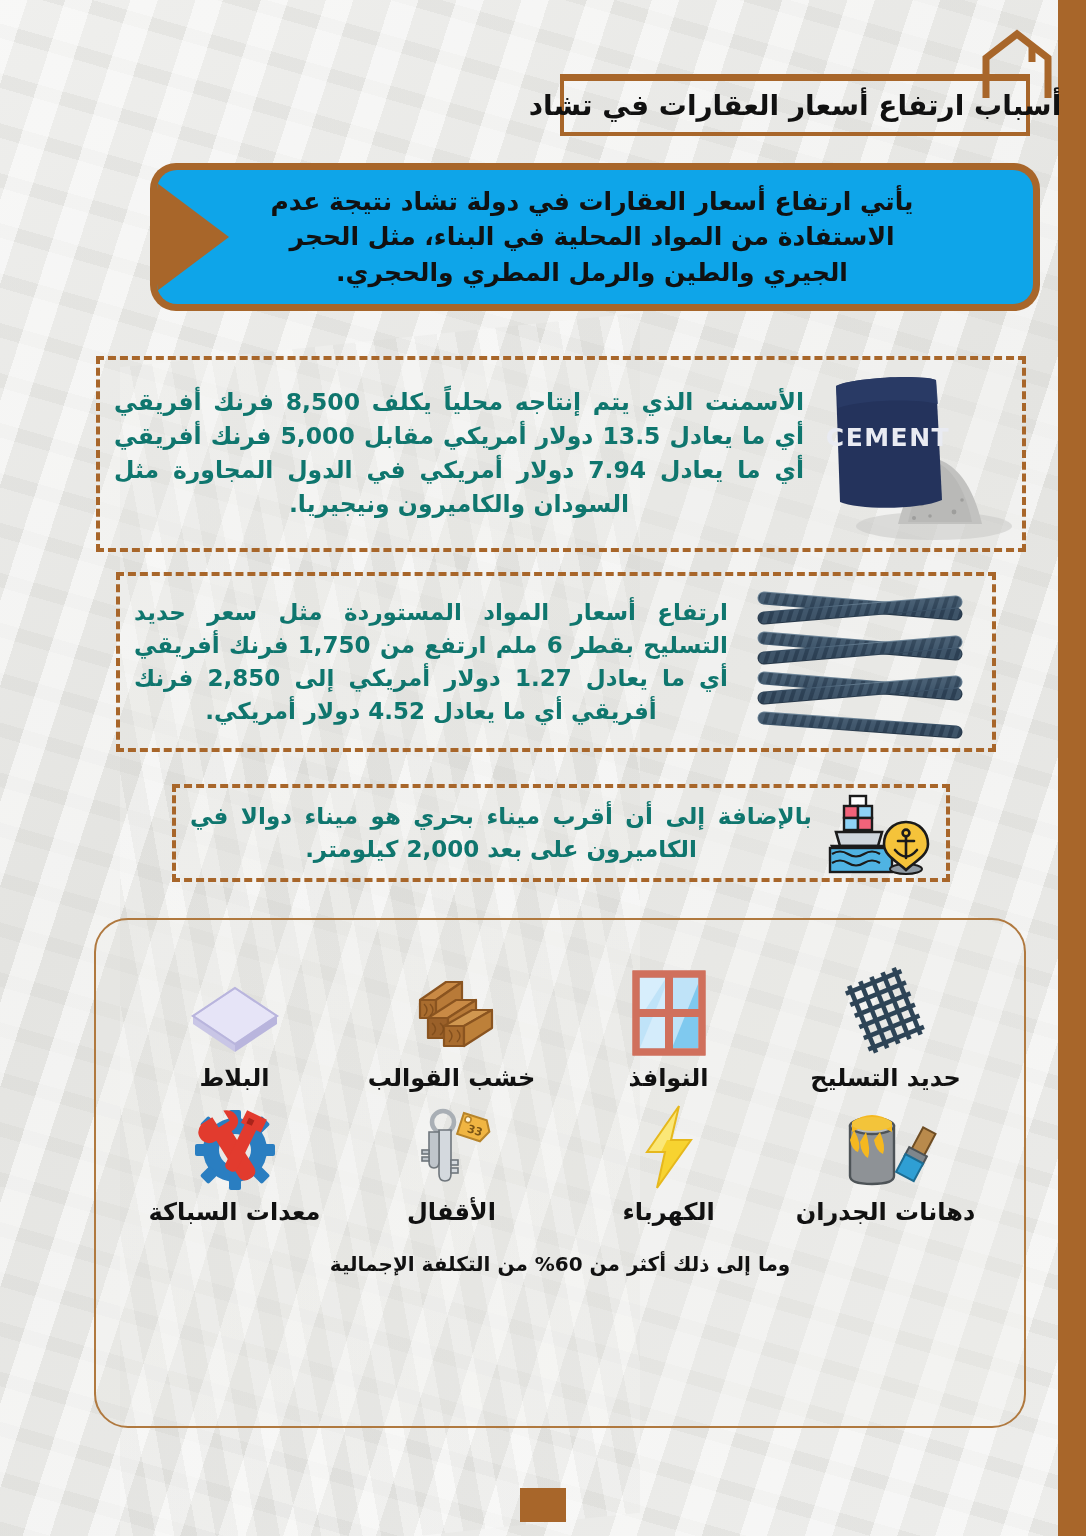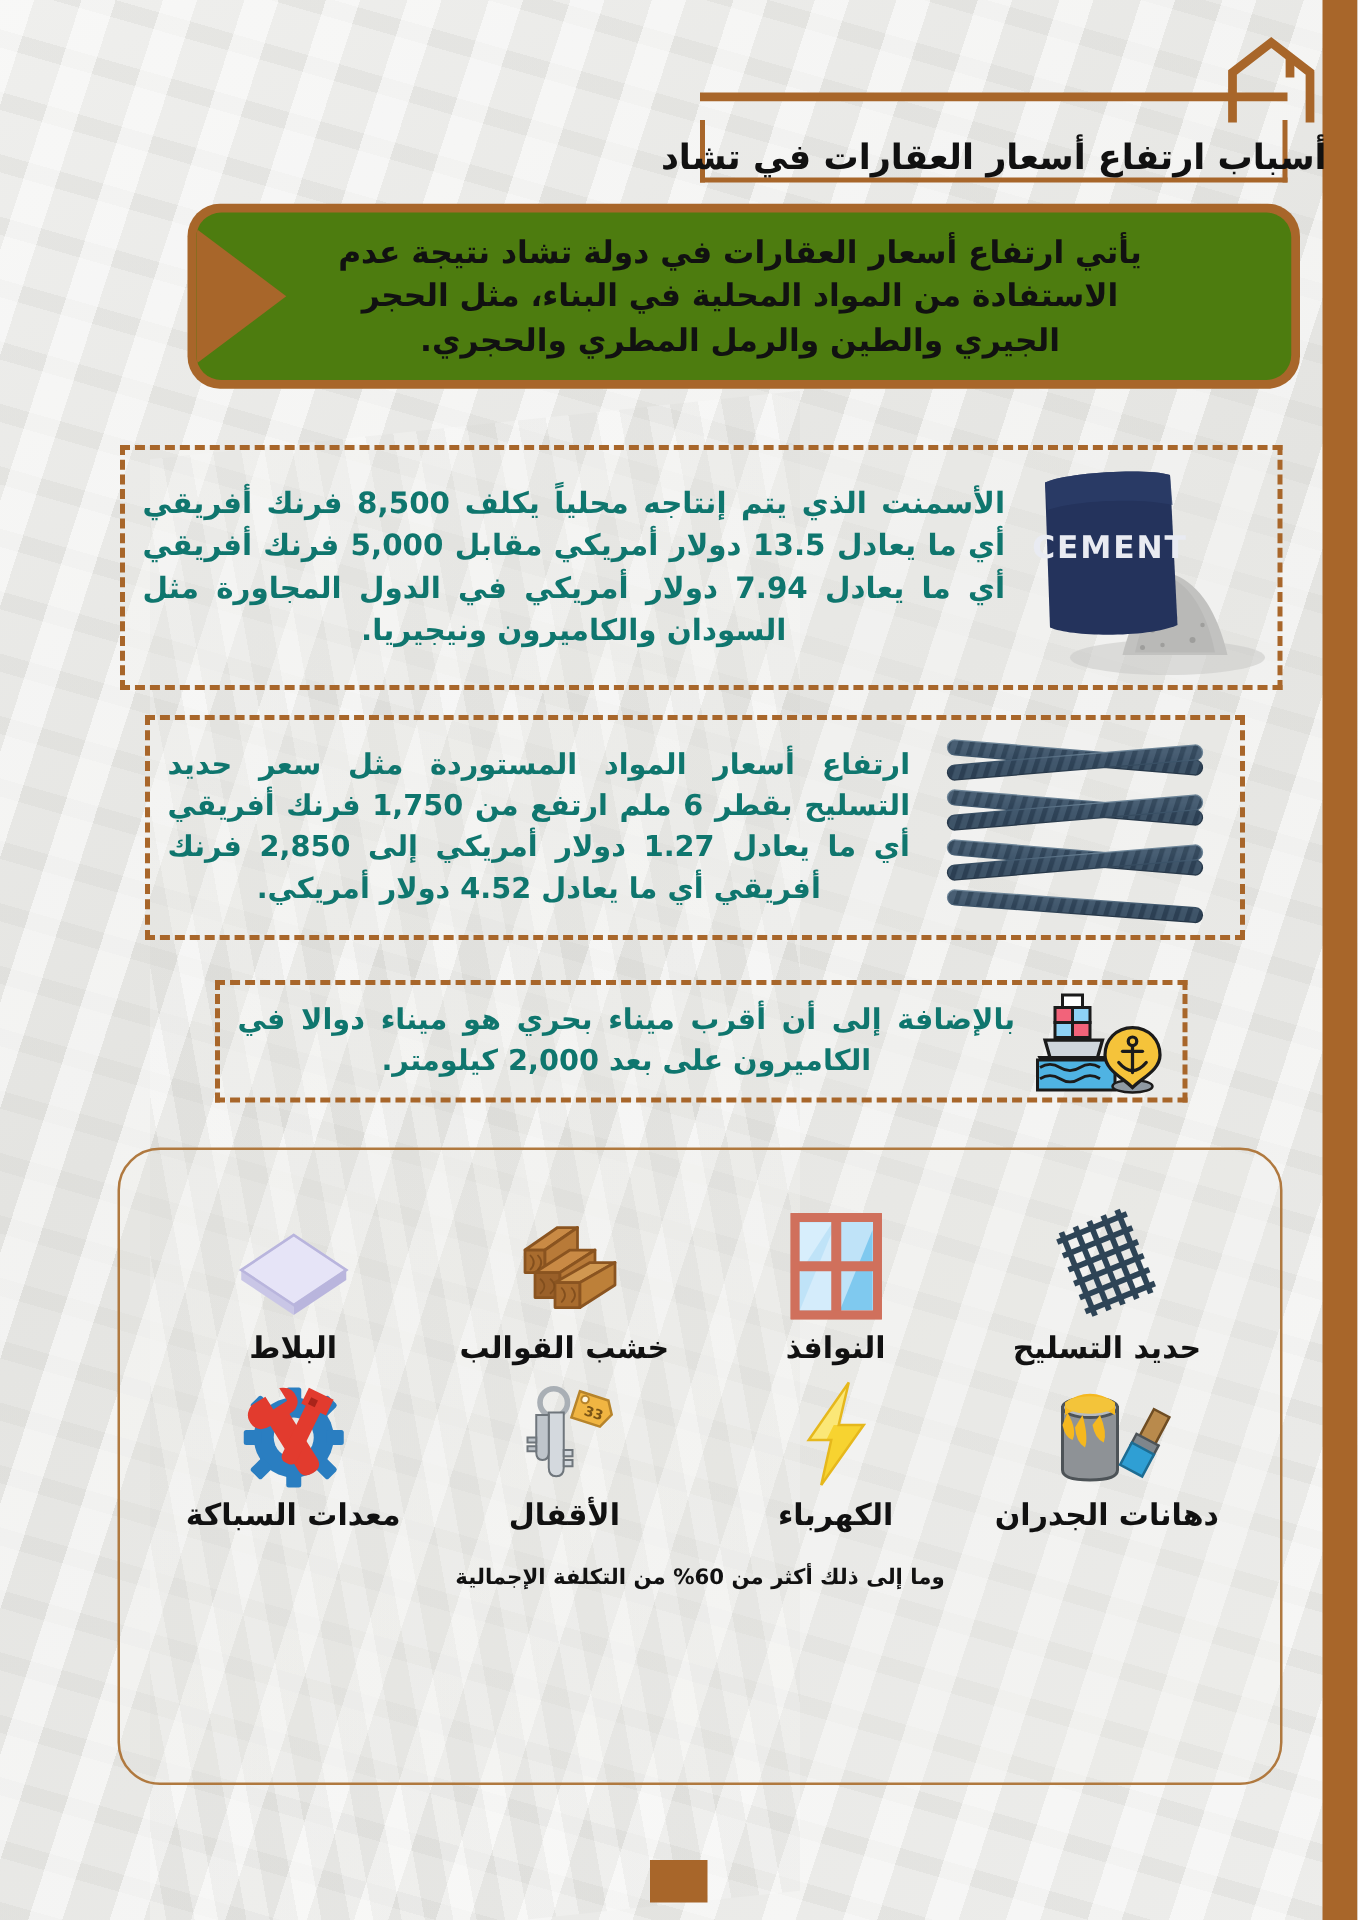--- a/index.html
+++ b/index.html
@@ -31,41 +31,41 @@
   }
 
   
   .header{
     position:absolute;right:28px;top:28px;width:540px;height:120px;
   }
   .house-icon{
     position:absolute;right:4px;top:0;width:74px;height:74px;
   }
   .title-box{
-    position:absolute;right:28px;top:46px;width:470px;height:50px;
+    position:absolute;right:28px;top:46px;width:470px;height:62px;
     border:4px solid #a8662a;border-top:none;
     box-sizing:border-box;
-    display:flex;align-items:flex-end;justify-content:center;margin-top:22px;
+    display:flex;align-items:center;justify-content:center;
   }
   .title-rule{
     position:absolute;right:28px;top:46px;width:470px;height:7px;background:#a8662a;
   }
   .title-text{
     font-size:28px;font-weight:700;color:#111;white-space:nowrap;
     margin-top:4px;
   }
 
   
   .intro{
     position:absolute;right:46px;top:163px;width:890px;height:148px;
     background:#a8662a;border-radius:26px;
     box-sizing:border-box;padding:7px;
   }
   .intro-inner{
-    width:100%;height:100%;background:#4d7c0f;border-radius:20px;
+    width:100%;height:100%;background:#0ea5e9;border-radius:20px;
     position:relative;overflow:hidden;
     display:flex;align-items:center;justify-content:center;
   }
   .intro-arrow{
     position:absolute;left:0;top:50%;transform:translateY(-50%);
     width:0;height:0;
     border-top:54px solid transparent;
     border-bottom:54px solid transparent;
     border-left:72px solid #a8662a;
   }
@@ -110,21 +110,21 @@
   }
   .grid{
     margin-top:18px;
     display:grid;grid-template-columns:repeat(4,1fr);
     row-gap:6px;
   }
   .cell{display:flex;flex-direction:column;align-items:center;justify-content:flex-end;text-align:right;}
   .cell-art{height:96px;display:flex;align-items:flex-end;justify-content:center;}
   .cell-label{font-size:24px;font-weight:700;color:#111;margin-top:4px;white-space:nowrap;}
   .panel-foot{
-    margin-top:26px;font-size:17px;font-weight:700;color:#111;text-align:center;
+    margin-top:26px;font-size:20px;font-weight:700;color:#111;text-align:center;
   }
 
   .footer-chip{
     position:absolute;left:520px;top:1488px;width:46px;height:34px;background:#a8662a;
   }
 </style>
 </head>
 <body>
 
 <div class="bg-texture"></div>

